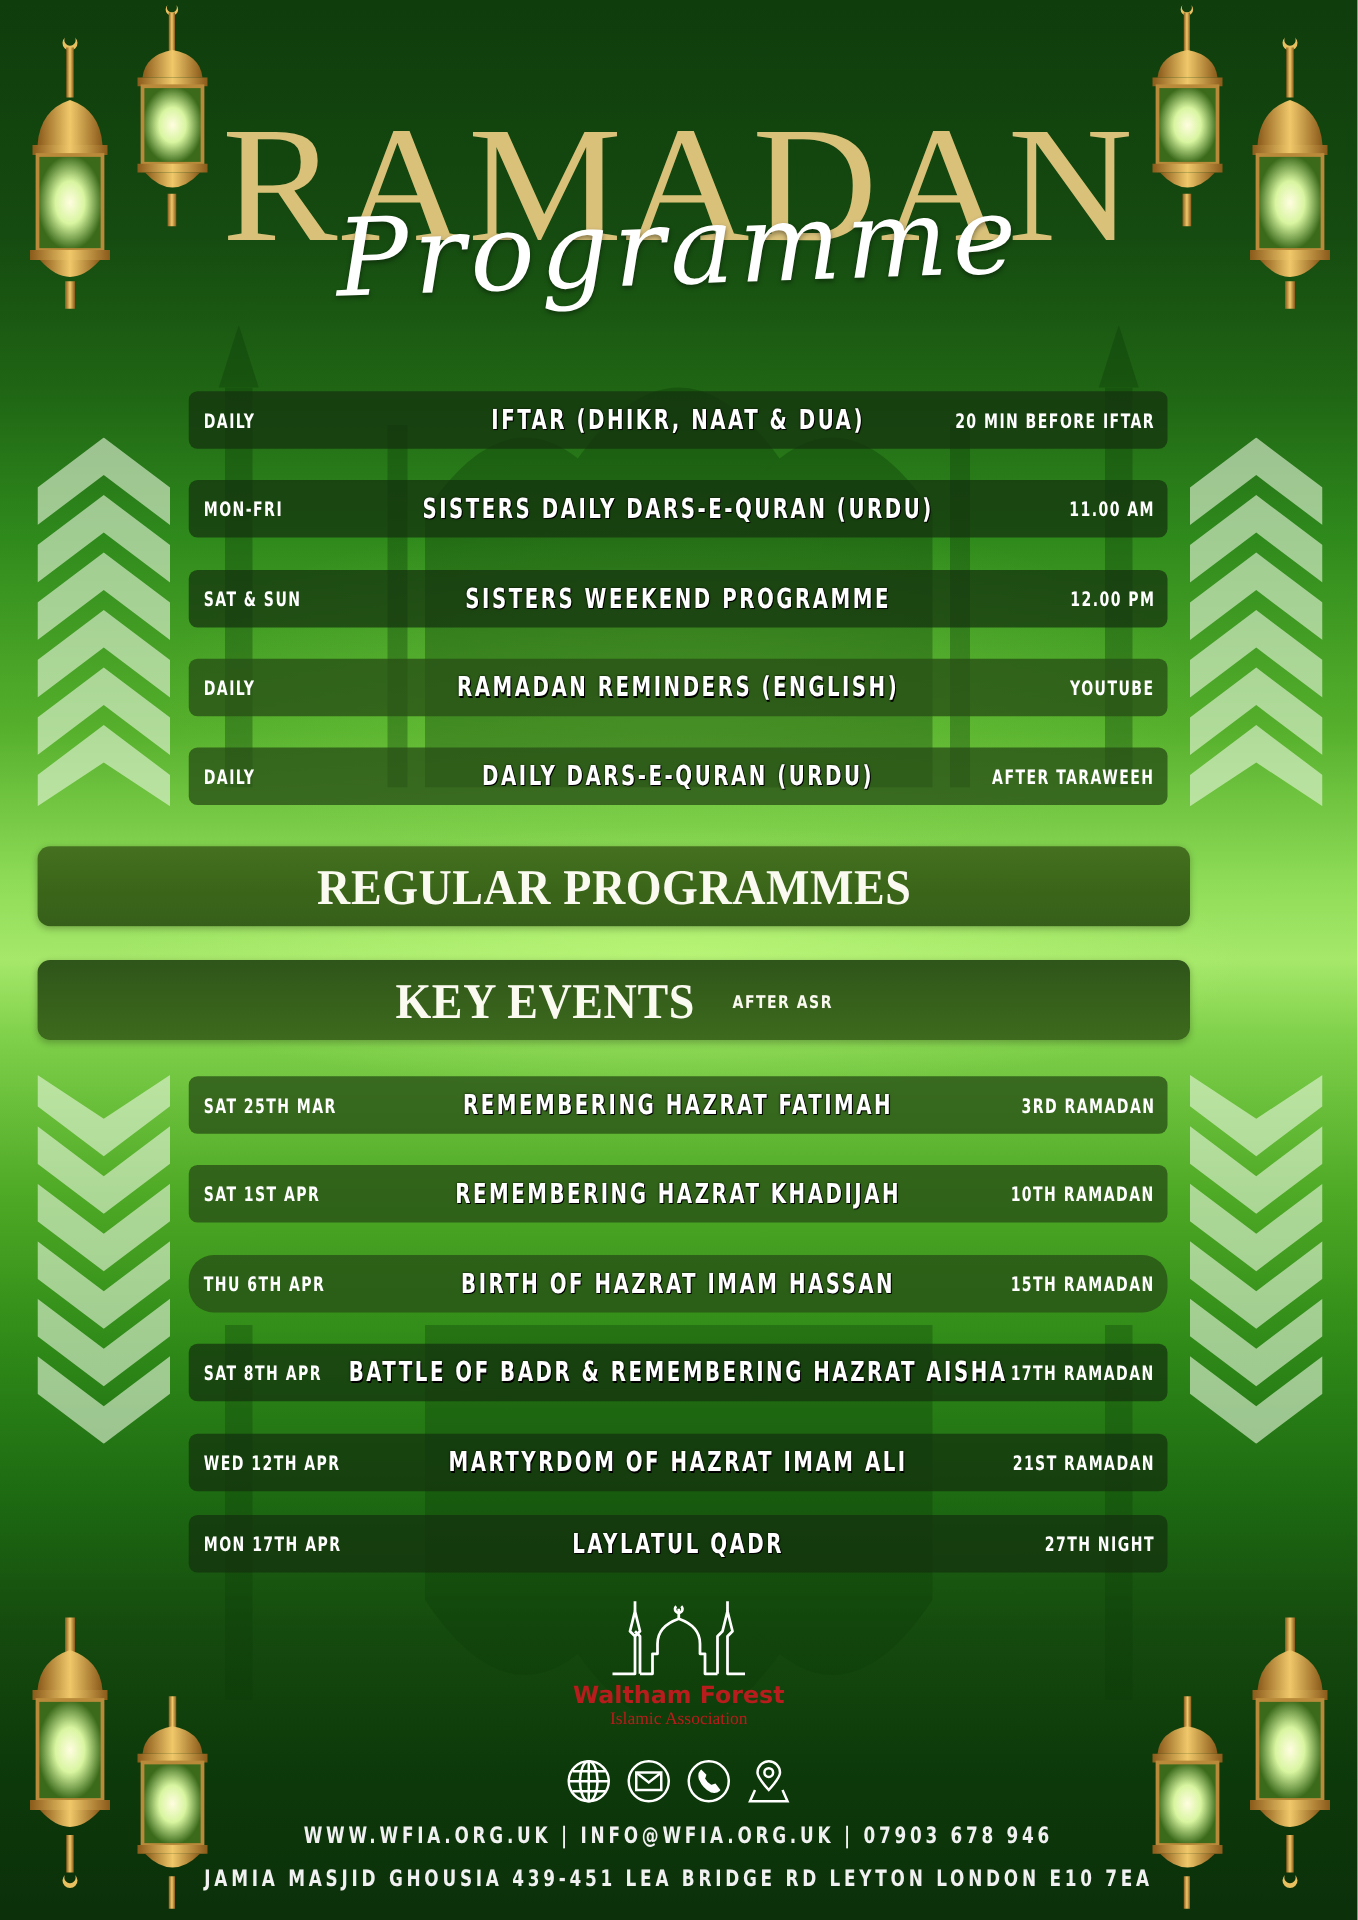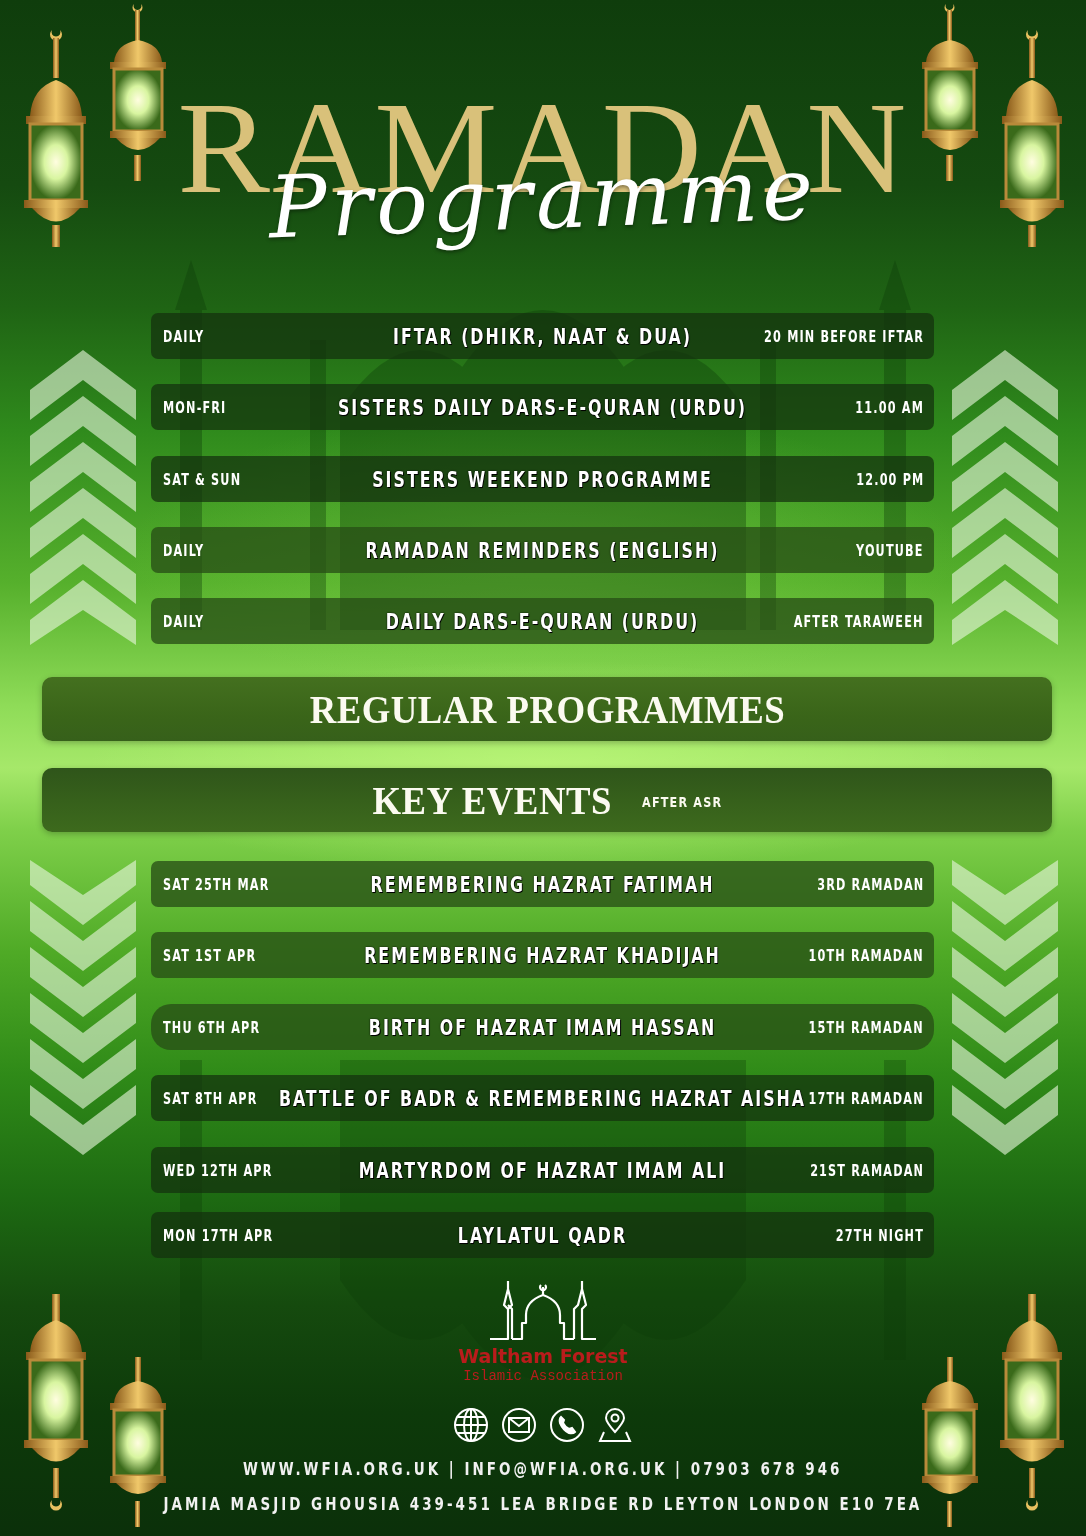--- a/index.html
+++ b/index.html
@@ -76,21 +76,21 @@
       white-space:nowrap;
       text-shadow: 0 0 2px #000, 1px 1px 0 #000;
     }
     .row .col-right {
       position:absolute; right:10px; font-size:16px; letter-spacing:1.5px;
       transform: scaleX(0.78); transform-origin: right center;
       white-space:nowrap;
     }
     
     .section-bar {
-      position:absolute; left:42px; width:1010px; height:64px;
+      position:absolute; left:30px; width:922px; height:64px;
       border-radius: 10px;
       background: linear-gradient(180deg, #44701f 0%, #3a6519 60%, #36601a 100%);
       box-shadow: 0 2px 6px rgba(0,0,0,0.25);
       display:flex; align-items:center; justify-content:center;
       color:#fbfaf0;
     }
     .section-bar.dark {
       background: linear-gradient(180deg, #2f551a 0%, #36601b 50%, #3d6a1d 100%);
       justify-content: center;
     }
@@ -117,21 +117,21 @@
       position:absolute; left:443px; top:1275px; width:200px; height:120px;
       text-align:center; color:#b91c1c;
     }
     .logo-name {
       position:absolute; left:0; top:70px; width:200px;
       font-family:"DejaVu Sans", sans-serif; font-weight:bold;
       font-size:19px; letter-spacing:0px;
     }
     .logo-sub {
       position:absolute; left:0; top:93px; width:200px;
-      font-family:Liberation Mono, monospace;
+      font-family:Liberation Serif, serif;
       font-size:14px;
     }
     .contact-icons {
       position:absolute; left:452px; top:1405px; width:182px; height:40px;
       display:flex; justify-content:space-between; align-items:center;
     }
     .contact-icons span { width:38px; height:38px; display:block; }
     .footer-line {
       position:absolute; left:0; width:1086px; text-align:center; color:#f1f1f1;
       font-family:"DejaVu Sans", sans-serif; font-weight:bold;

